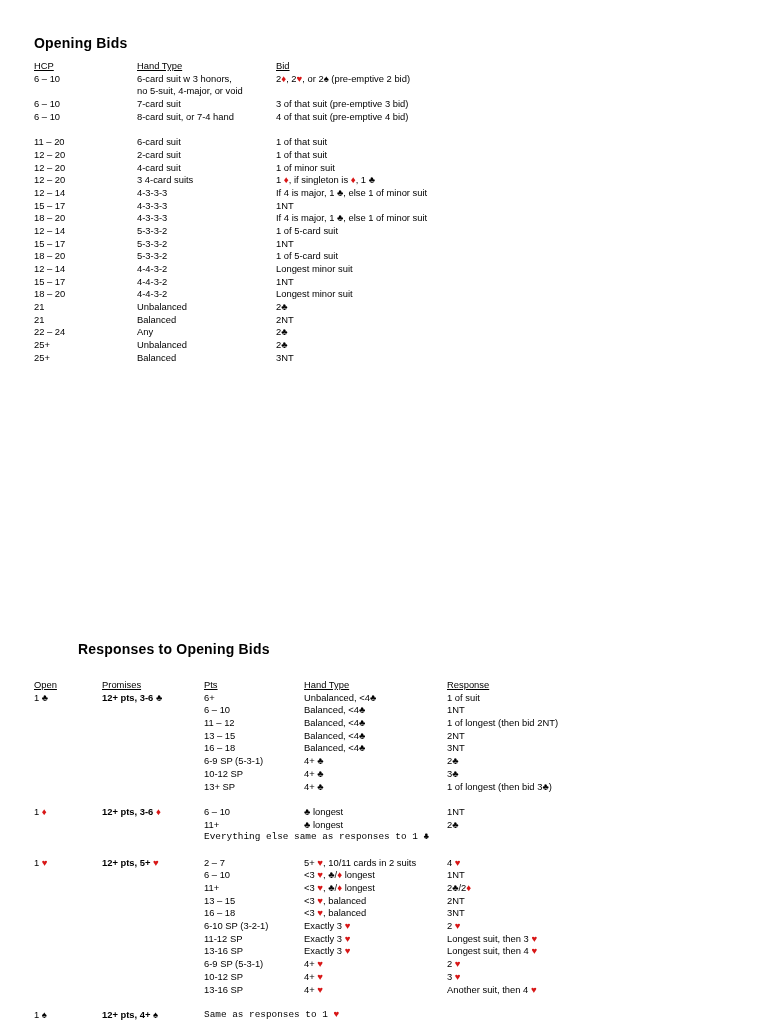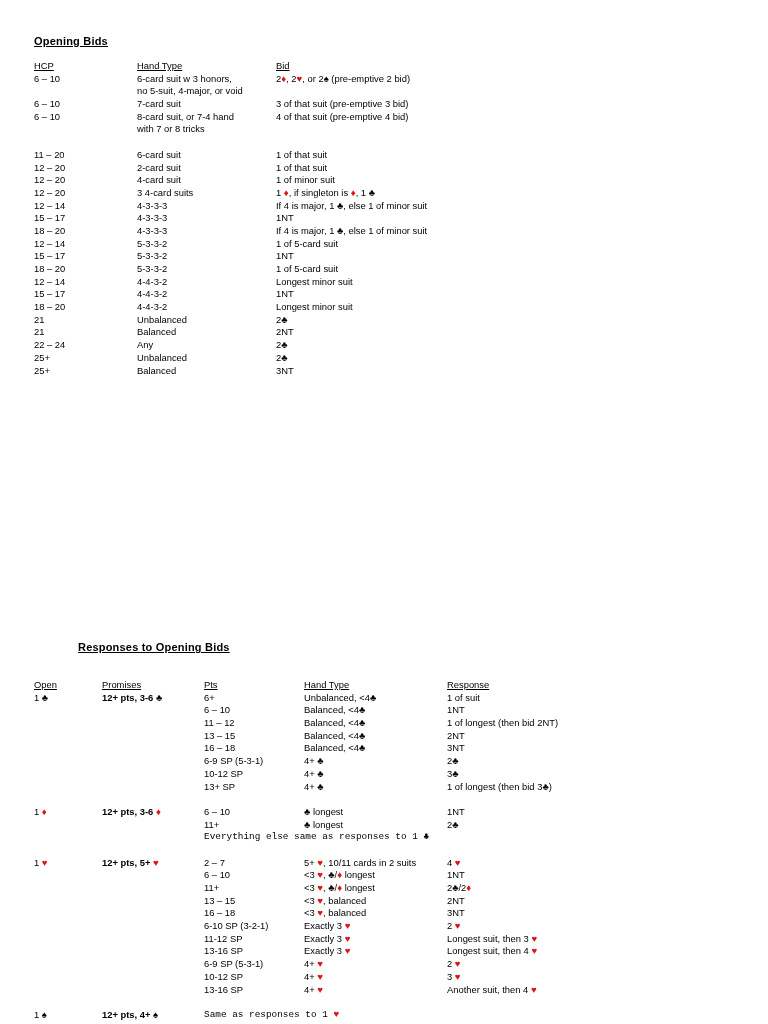--- a/index.html
+++ b/index.html
@@ -16,23 +16,22 @@
     overflow: hidden;
   }
   .page {
     position: absolute;
     left: 0; top: 0;
     width: 768px;
     height: 1024px;
   }
   .section-title {
     position: absolute;
-    font-size: 11px;
+    font-size: 14px;
     font-weight: bold;
-    text-decoration: underline;
     letter-spacing: 0.2px;
     white-space: nowrap;
   }
   #opening-title { left: 34px; top: 35px; }
   #responses-title { left: 34px; top: 641px; padding-left: 44px; }
 
   .tbl {
     position: absolute;
     font-size: 9.4px;
     line-height: 12.7px;
@@ -107,25 +106,20 @@
         </div>
         <div class="row">
           <span class="cell c-hcp">6 – 10</span>
           <span class="cell c-hand">7-card suit</span>
           <span class="cell c-bid">3 of that suit (pre-emptive 3 bid)</span>
         </div>
         <div class="row">
           <span class="cell c-hcp">6 – 10</span>
           <span class="cell c-hand">8-card suit, or 7-4 hand</span>
           <span class="cell c-bid">4 of that suit (pre-emptive 4 bid)</span>
-        </div>
-        <div class="row">
-          <span class="cell c-hcp"></span>
-          <span class="cell c-hand">with 7 or 8 tricks</span>
-          <span class="cell c-bid"></span>
         </div>
         <div class="spacer"></div>
         <div class="row">
           <span class="cell c-hcp">11 – 20</span>
           <span class="cell c-hand">6-card suit</span>
           <span class="cell c-bid">1 of that suit</span>
         </div>
         <div class="row">
           <span class="cell c-hcp">12 – 20</span>
           <span class="cell c-hand">2-card suit</span>

